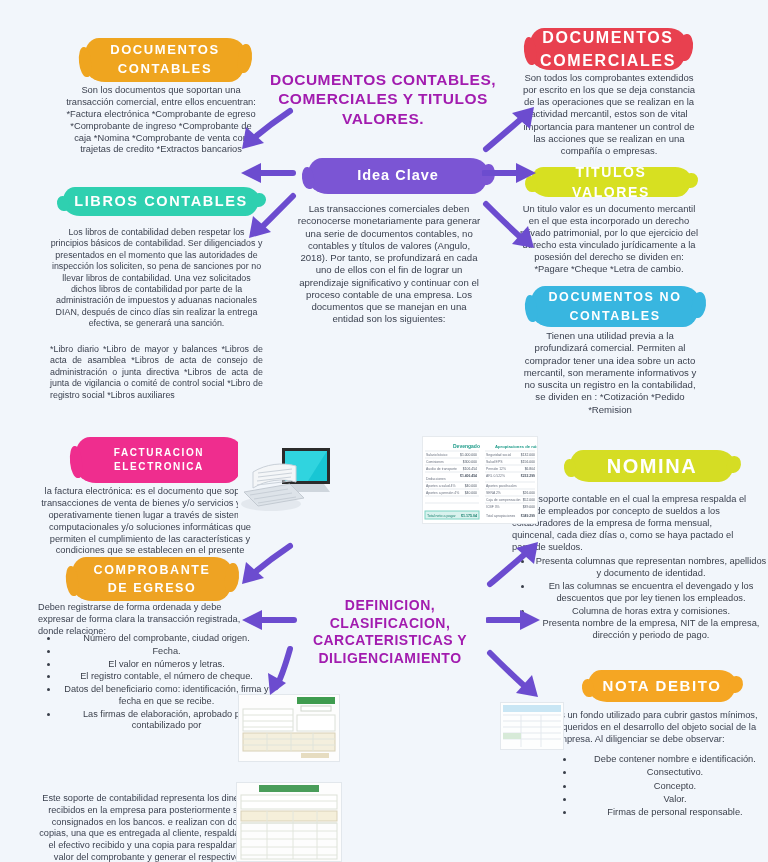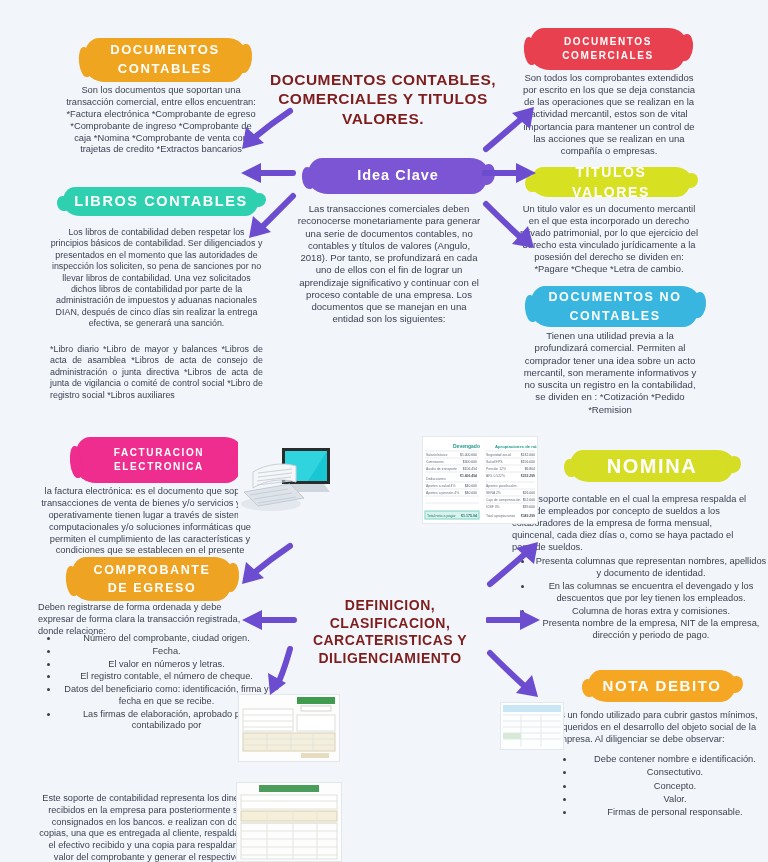--- a/index.html
+++ b/index.html
@@ -52,21 +52,21 @@
 
   ul.bullets{
     margin:3px 0 0 0;padding-left:15px;text-align:center;
   }
   ul.bullets li{margin:0 0 1px 0;}
 
   
   .maintitle{
     position:absolute;text-align:center;
     font-weight:700;letter-spacing:.5px;line-height:1.25;
-    color:#7f1d1d;text-transform:uppercase;
+    color:#a21caf;text-transform:uppercase;
   }
 
   
   .arrow{position:absolute;}
 
   
   .thumb{position:absolute;background:#fff;overflow:hidden;}
 </style>
 </head>
 <body>
@@ -79,21 +79,21 @@
 
   <div class="para" style="left:296px;top:203px;width:186px;font-size:9.6px;">Las transacciones comerciales deben reconocerse monetariamente para generar una serie de documentos contables, no contables y títulos de valores (Angulo, 2018). Por tanto, se profundizará en cada uno de ellos con el fin de lograr un aprendizaje significativo y continuar con el proceso contable de una empresa. Los documentos que se manejan en una entidad son los siguientes:</div>
 
   <div class="banner" style="left:85px;top:38px;width:160px;height:44px;background:#efa51f;font-size:13px;">DOCUMENTOS CONTABLES</div>
   <div class="para" style="left:66px;top:85px;width:190px;font-size:9.3px;">Son los documentos que soportan una transacción comercial, entre ellos encuentran: *Factura electrónica *Comprobante de egreso *Comprobante de ingreso *Comprobante de caja *Nomina *Comprobante de venta con trajetas de credito *Extractos bancarios</div>
 
   <div class="banner" style="left:63px;top:187px;width:196px;height:29px;background:#2fd0b0;font-size:14.5px;">LIBROS CONTABLES</div>
   <div class="para" style="left:50px;top:227px;width:213px;font-size:8.9px;">Los libros de contabilidad deben respetar los principios básicos de contabilidad. Ser diligenciados y presentados en el momento que las autoridades de inspección los soliciten, so pena de sanciones por no llevar libros de contabilidad. Una vez solicitados dichos libros de contabilidad por parte de la administración de impuestos y aduanas nacionales DIAN, después de cinco días sin realizar la entrega efectiva, se generará una sanción.</div>
   <div class="para just" style="left:50px;top:328px;width:213px;font-size:8.9px;margin-top:16px;">*Libro diario *Libro de mayor y balances *Libros de acta de asamblea *Libros de acta de consejo de administración o junta directiva *Libros de acta de junta de vigilancia o comité de control social  *Libro de registro social *Libros auxiliares</div>
 
-  <div class="banner" style="left:530px;top:28px;width:156px;height:42px;background:#e8404f;font-size:10px;">DOCUMENTOS COMERCIALES</div>
+  <div class="banner" style="left:530px;top:28px;width:156px;height:42px;background:#e8404f;font-size:16px;">DOCUMENTOS COMERCIALES</div>
   <div class="para" style="left:519px;top:72px;width:180px;font-size:9.5px;">Son todos los comprobantes extendidos por escrito en los que se deja constancia de las operaciones que se realizan en la actividad mercantil, estos son de vital importancia para mantener un control de las acciones que se realizan en una compañía  o empresas.</div>
 
   <div class="banner" style="left:531px;top:167px;width:160px;height:30px;background:#d7e021;font-size:14px;">TITULOS VALORES</div>
   <div class="para" style="left:519px;top:203px;width:180px;font-size:9.4px;">Un titulo valor es un documento mercantil en el que esta incorporado un derecho privado patrimonial, por lo que ejercicio del derecho esta vinculado jurídicamente a la posesión del derecho se dividen en: *Pagare *Cheque *Letra de cambio.</div>
 
   <div class="banner" style="left:531px;top:286px;width:168px;height:41px;background:#38b6e0;font-size:12.5px;">DOCUMENTOS NO CONTABLES</div>
   <div class="para" style="left:519px;top:330px;width:182px;font-size:9.6px;">Tienen una utilidad previa a la profundizará comercial. Permiten al comprador tener una idea sobre un acto mercantil, son meramente informativos y no suscita un registro en la contabilidad, se dividen en : *Cotización *Pedido *Remision</div>
 
   <svg class="arrow" style="left:238px;top:105px;" width="56" height="48" viewBox="0 0 56 48">
     <path d="M52 6 C40 14 24 26 10 38" stroke="#6c4ccf" stroke-width="6" fill="none" stroke-linecap="round"></path>

